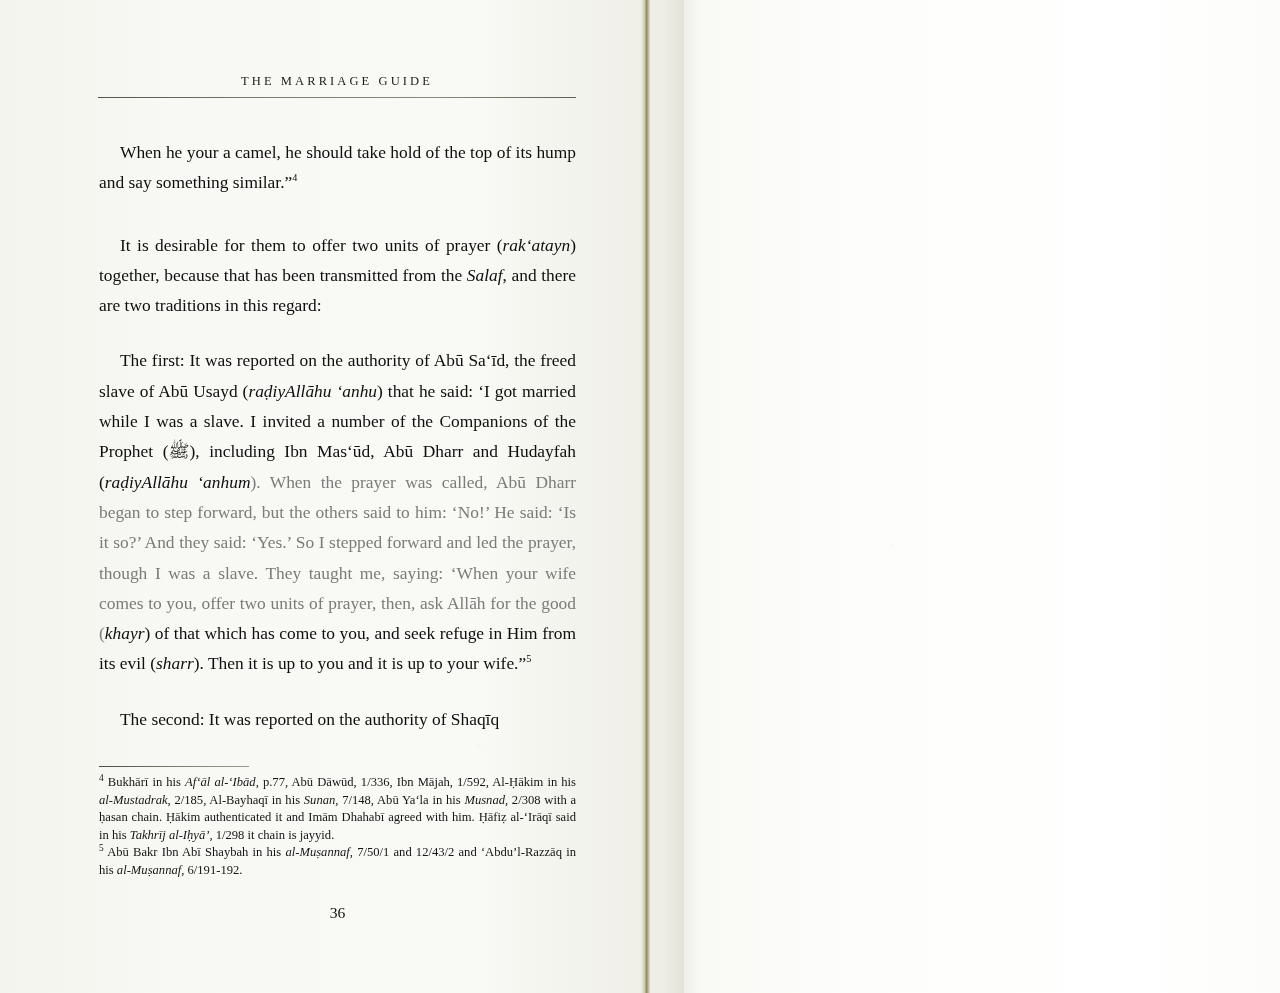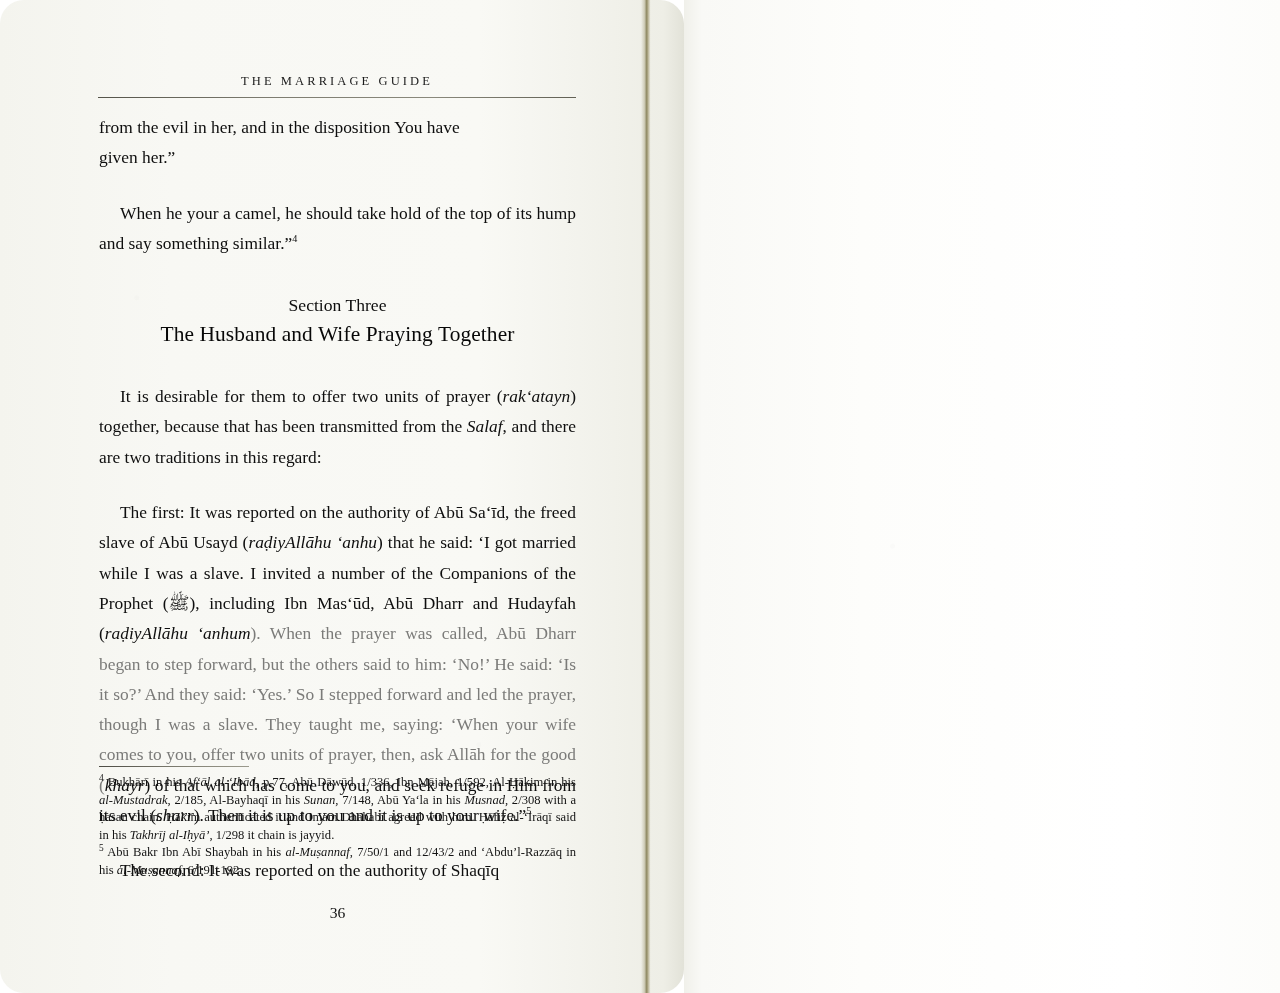--- a/index.html
+++ b/index.html
@@ -13,21 +13,20 @@
 
   
   .page{position:relative;height:993px;box-sizing:border-box;}
   .page-left{
     width:725px;
     background:#f7f7f2;
     background-image:
       radial-gradient(circle at 20% 30%, rgba(0,0,0,0.012) 0 2px, transparent 3px),
       radial-gradient(circle at 70% 75%, rgba(0,0,0,0.010) 0 2px, transparent 3px),
       linear-gradient(90deg,#f4f4ee 0%,#f8f8f4 25%,#f9f9f5 70%,#eeeee6 97%,#e2e2d8 100%);
-    border-radius: 24px;
   }
   .page-right{
     width:632px;
     background:#fbfbf9;
     background-image:
       radial-gradient(circle at 35% 55%, rgba(0,0,0,0.010) 0 2px, transparent 3px),
       linear-gradient(90deg,#f0f0ea 0%,#f9f9f6 3%,#fdfdfb 30%,#ffffff 75%,#fcfcfa 100%);
   }
   
   .gutter{
@@ -118,28 +117,23 @@
 
   <div class="page page-left">
 
     <div class="runhead rh-left">
       <span class="rh-text">THE MARRIAGE GUIDE</span>
     </div>
     <div class="rule rule-left"></div>
 
     <div class="col col-left">
 
-      <p class="body noindent"><span>from the evil in her, and in the disposition You have</span><br><span>given her.”</span></p>
 
       <p class="body indent gap"><span>When he your a camel, he should take hold of the top of its hump and say something similar.”</span><sup class="note">4</sup></p>
 
-      <div class="sec-block">
-        <p class="sec-num">Section Three</p>
-        <p class="sec-title">The Husband and Wife Praying Together</p>
-      </div>
 
       <p class="body indent" style="margin-top:32px"><span>It is desirable for them to offer two units of prayer (</span><i>rak‘atayn</i><span>) together, because that has been transmitted from the </span><i>Salaf</i><span>, and there are two traditions in this regard:</span></p>
 
       <p class="body indent gap"><span>The first: It was reported on the authority of Abū Sa‘īd, the freed slave of Abū Usayd (</span><i>raḍiyAllāhu ‘anhu</i><span>) that he said: ‘I got married while I was a slave. I invited a number of the Companions of the Prophet (ﷺ), including Ibn Mas‘ūd, Abū Dharr and Hudayfah (</span><i>raḍiyAllāhu ‘anhum</i><span class="fade2">). When the prayer was called, Abū Dharr began to step forward, but the others said to him: ‘No!’ He said: ‘Is it so?’ And they said: ‘Yes.’ So I stepped forward and led the prayer, though I was a slave. They taught me, saying: ‘When your wife comes to you, offer two units of prayer, then, ask Allāh for the good (</span><i>khayr</i><span>) of that which has come to you, and seek refuge in Him from its evil (</span><i>sharr</i><span>). Then it is up to you and it is up to your wife.”</span><sup class="note">5</sup></p>
 
       <p class="body indent gap">The second: It was reported on the authority of Shaqīq</p>
     </div>
 
     <div class="fn-wrap fn-left">
       <div class="fn-rule"></div>

